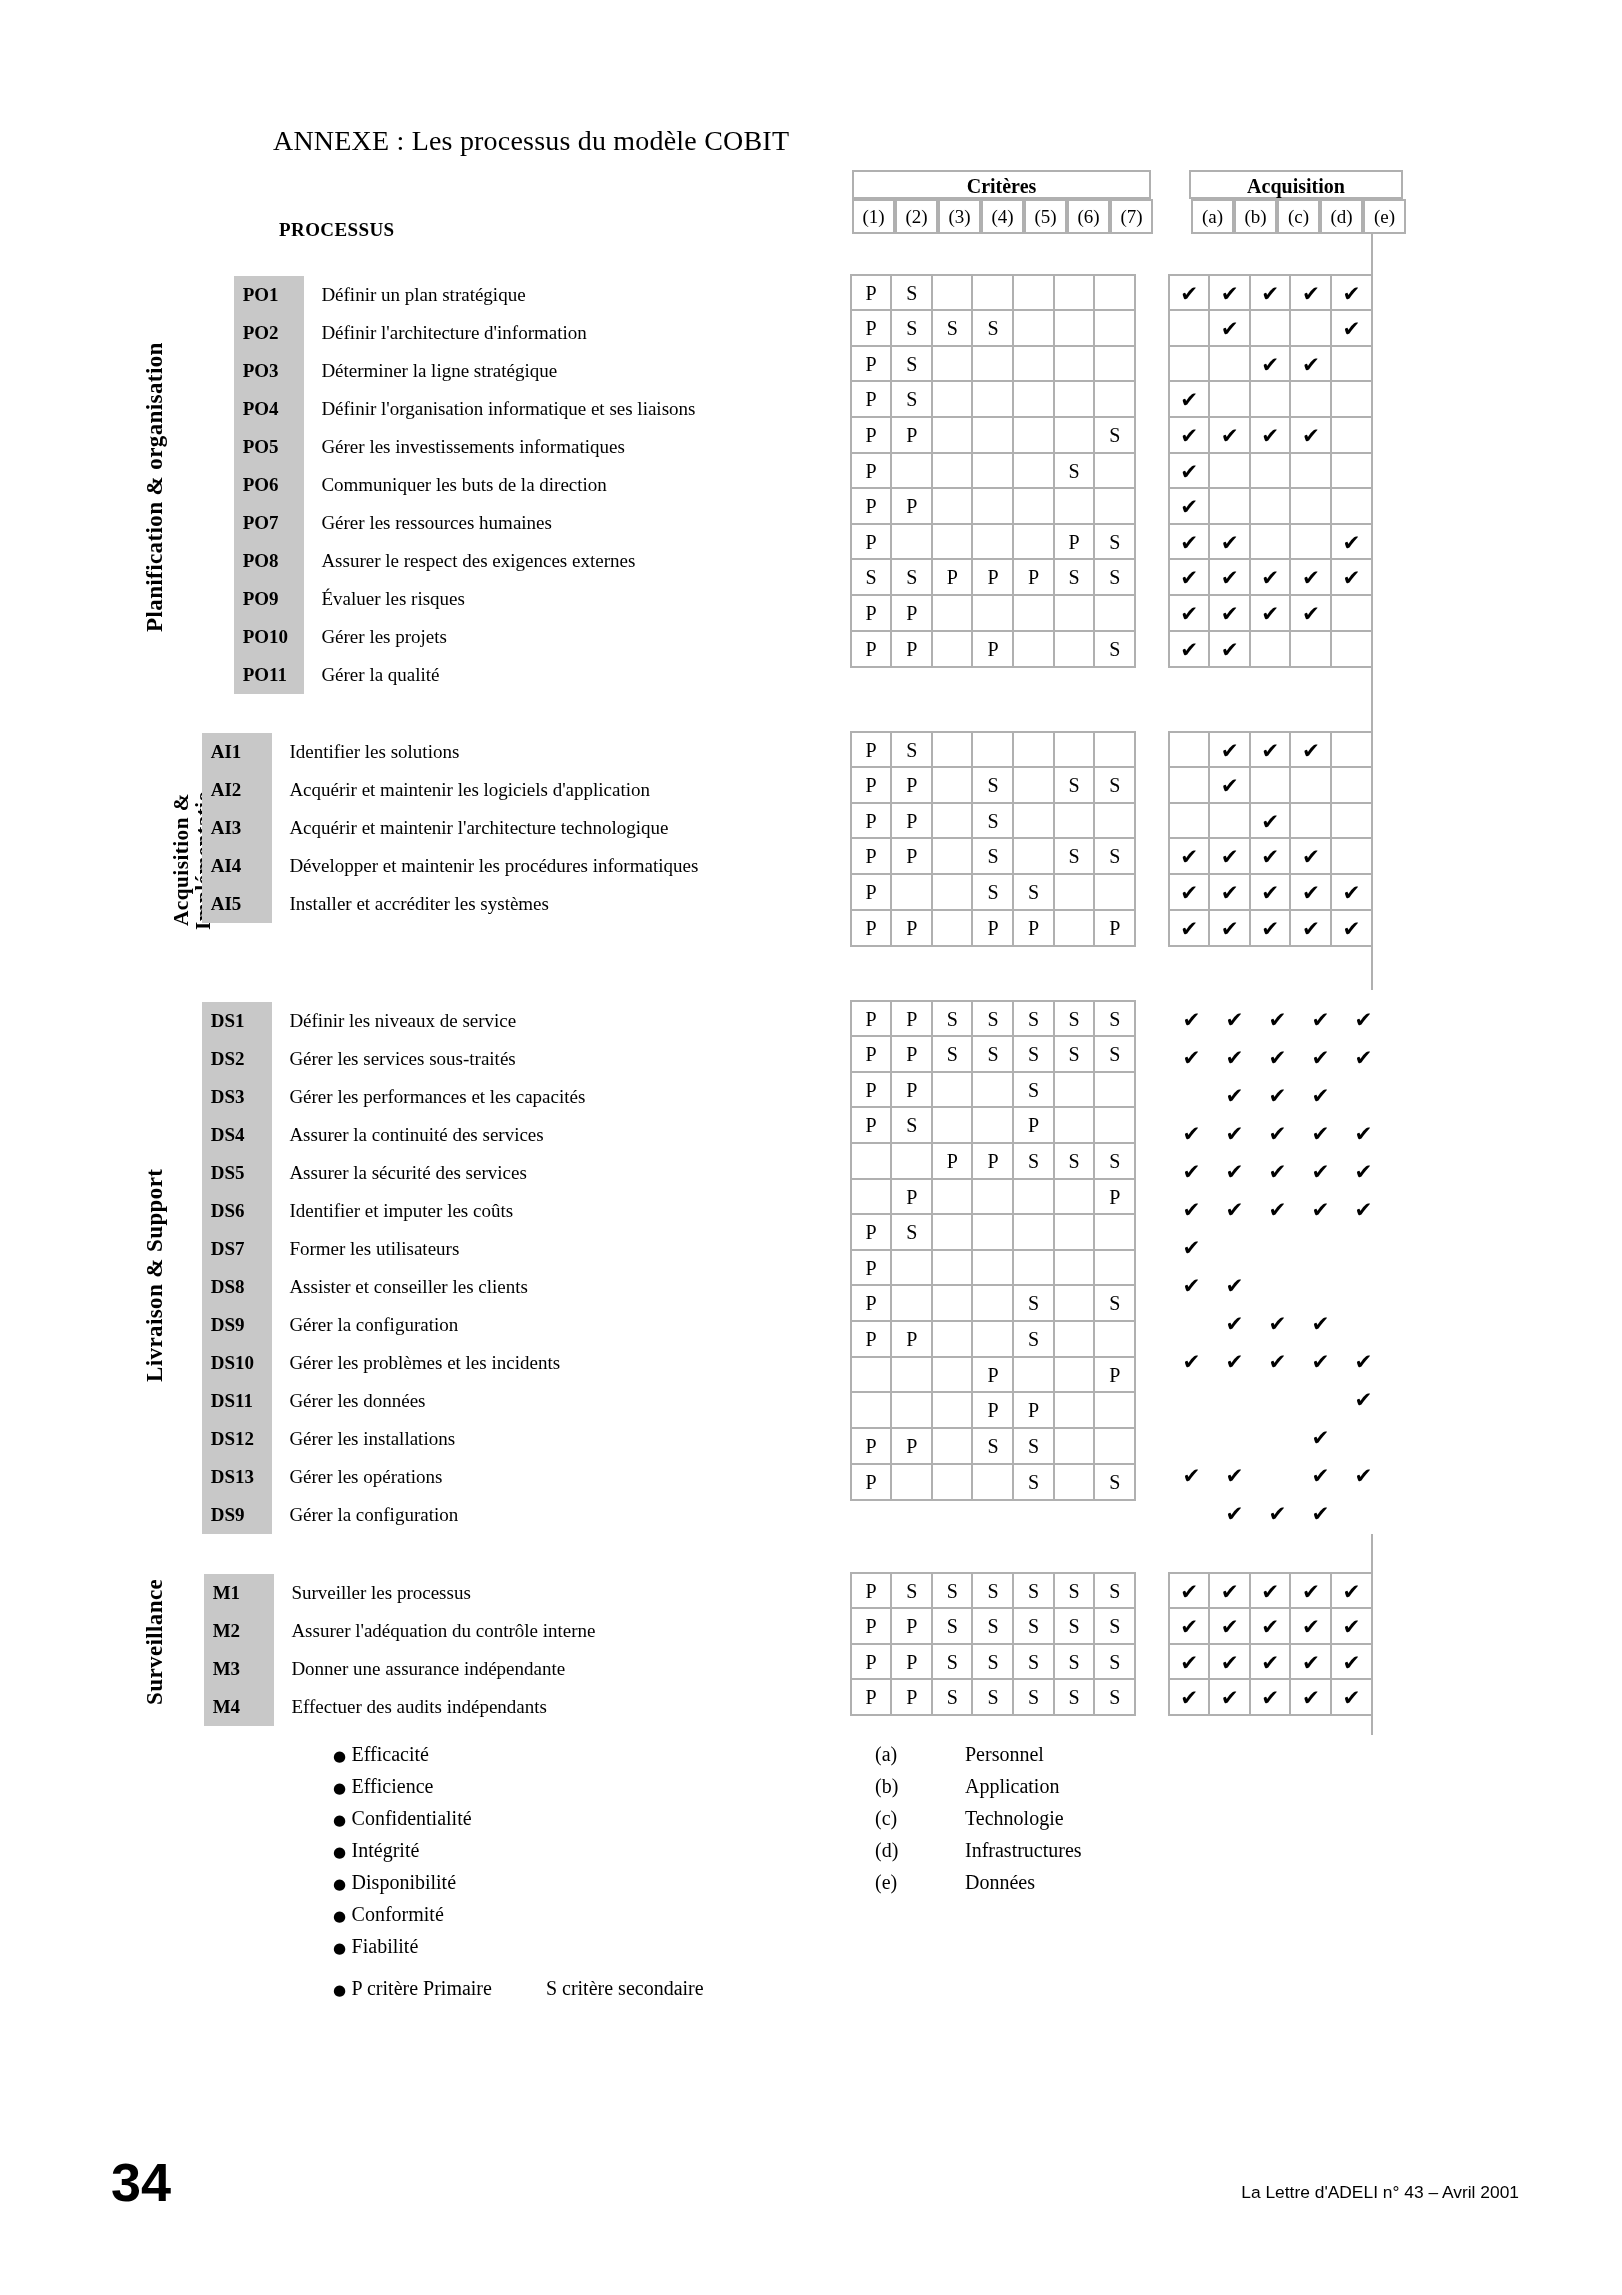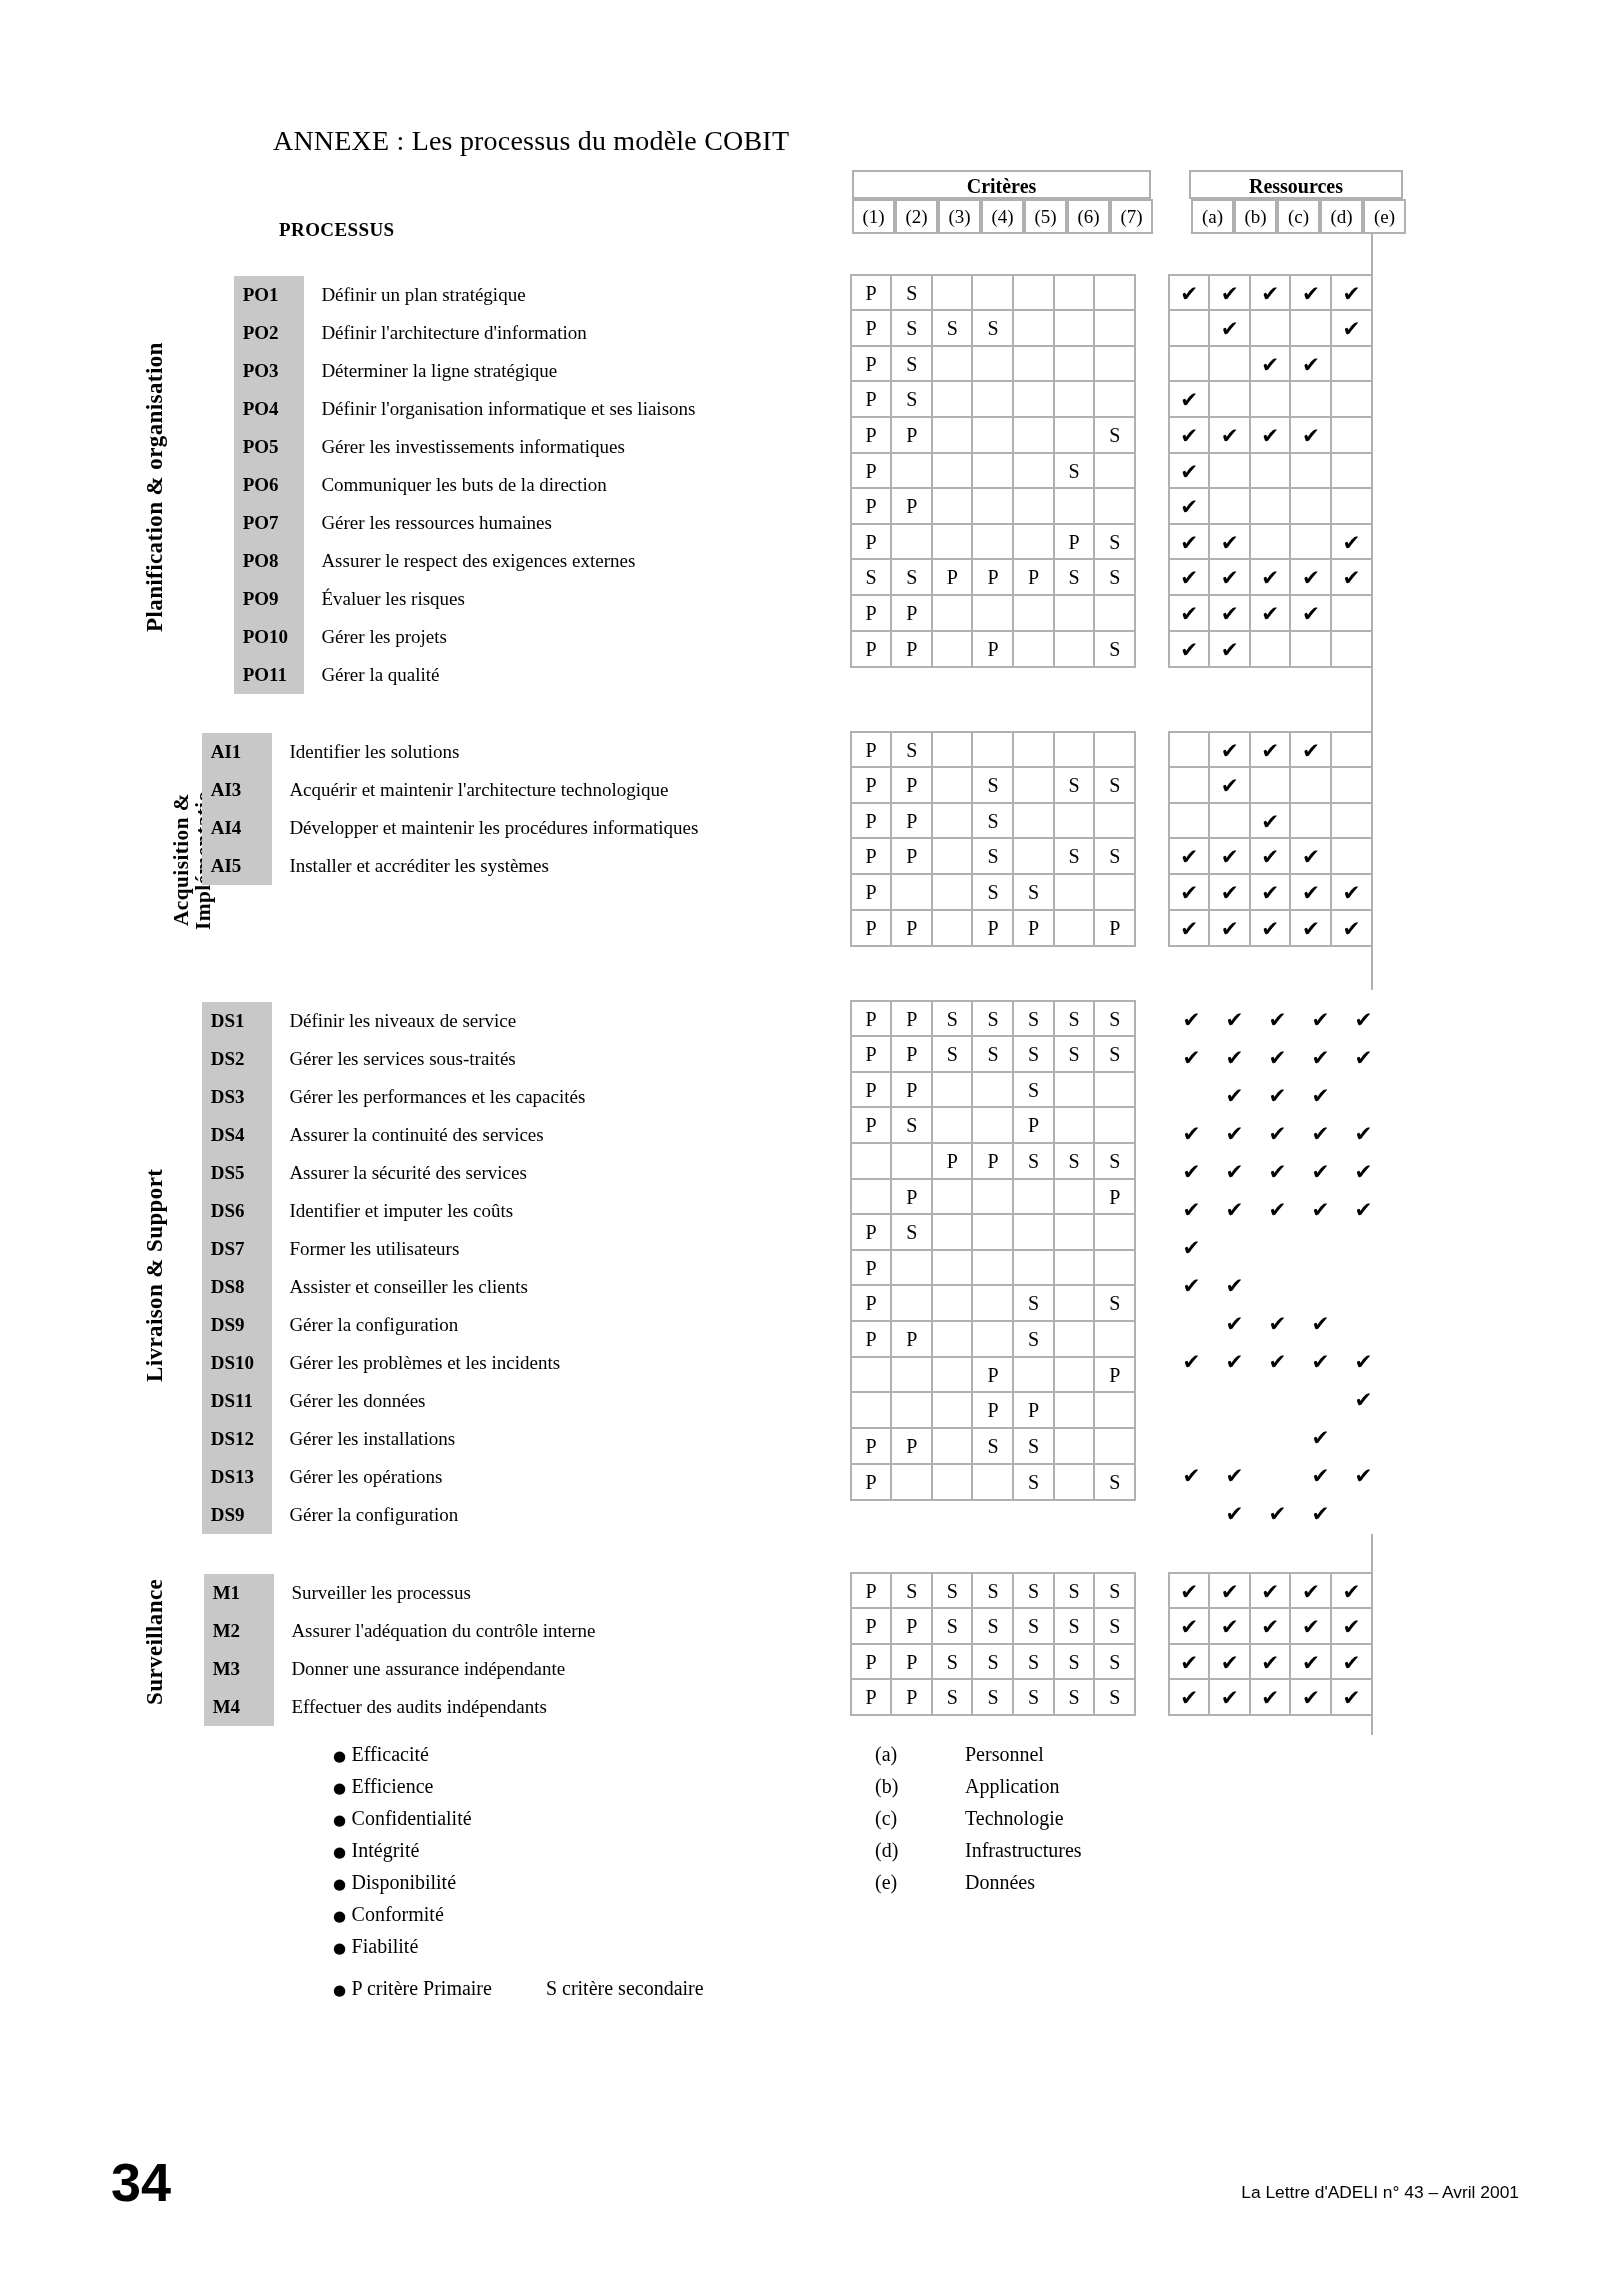--- a/index.html
+++ b/index.html
@@ -160,21 +160,21 @@
 <div class="page">
 
   <div id="doc-title">ANNEXE : Les processus du modèle COBIT</div>
 
   <div id="processus-label">PROCESSUS</div>
 
   <div id="header-table">
     <div class="hdr-groups">
       <div class="hdr-group criteres">Critères</div>
       <div class="gap-col"></div>
-      <div class="hdr-group ressources">Ressources</div>
+      <div class="hdr-group ressources">Acquisition</div>
     </div>
     <div class="hdr-sub">
       <div class="sub-cell sub-crit">(1)</div>
       <div class="sub-cell sub-crit">(2)</div>
       <div class="sub-cell sub-crit">(3)</div>
       <div class="sub-cell sub-crit">(4)</div>
       <div class="sub-cell sub-crit">(5)</div>
       <div class="sub-cell sub-crit">(6)</div>
       <div class="sub-cell sub-crit">(7)</div>
       <div class="gap-col"></div>
@@ -420,20 +420,24 @@
         <div class="gcell"></div>
       </div>
     </div>
 
   <div class="rowblock" style="left:202px;top:733px;">
     <div class="row">
         <div class="code-cell">AI1</div>
         <div class="name-cell">Identifier les solutions</div>
       </div>
     <div class="row">
+        <div class="code-cell">AI2</div>
+        <div class="name-cell">Acquérir et maintenir les logiciels d'application</div>
+      </div>
+    <div class="row">
         <div class="code-cell">AI3</div>
         <div class="name-cell">Acquérir et maintenir l'architecture technologique</div>
       </div>
     <div class="row">
         <div class="code-cell">AI4</div>
         <div class="name-cell">Développer et maintenir les procédures informatiques</div>
       </div>
     <div class="row">
         <div class="code-cell">AI5</div>
         <div class="name-cell">Installer et accréditer les systèmes</div>

